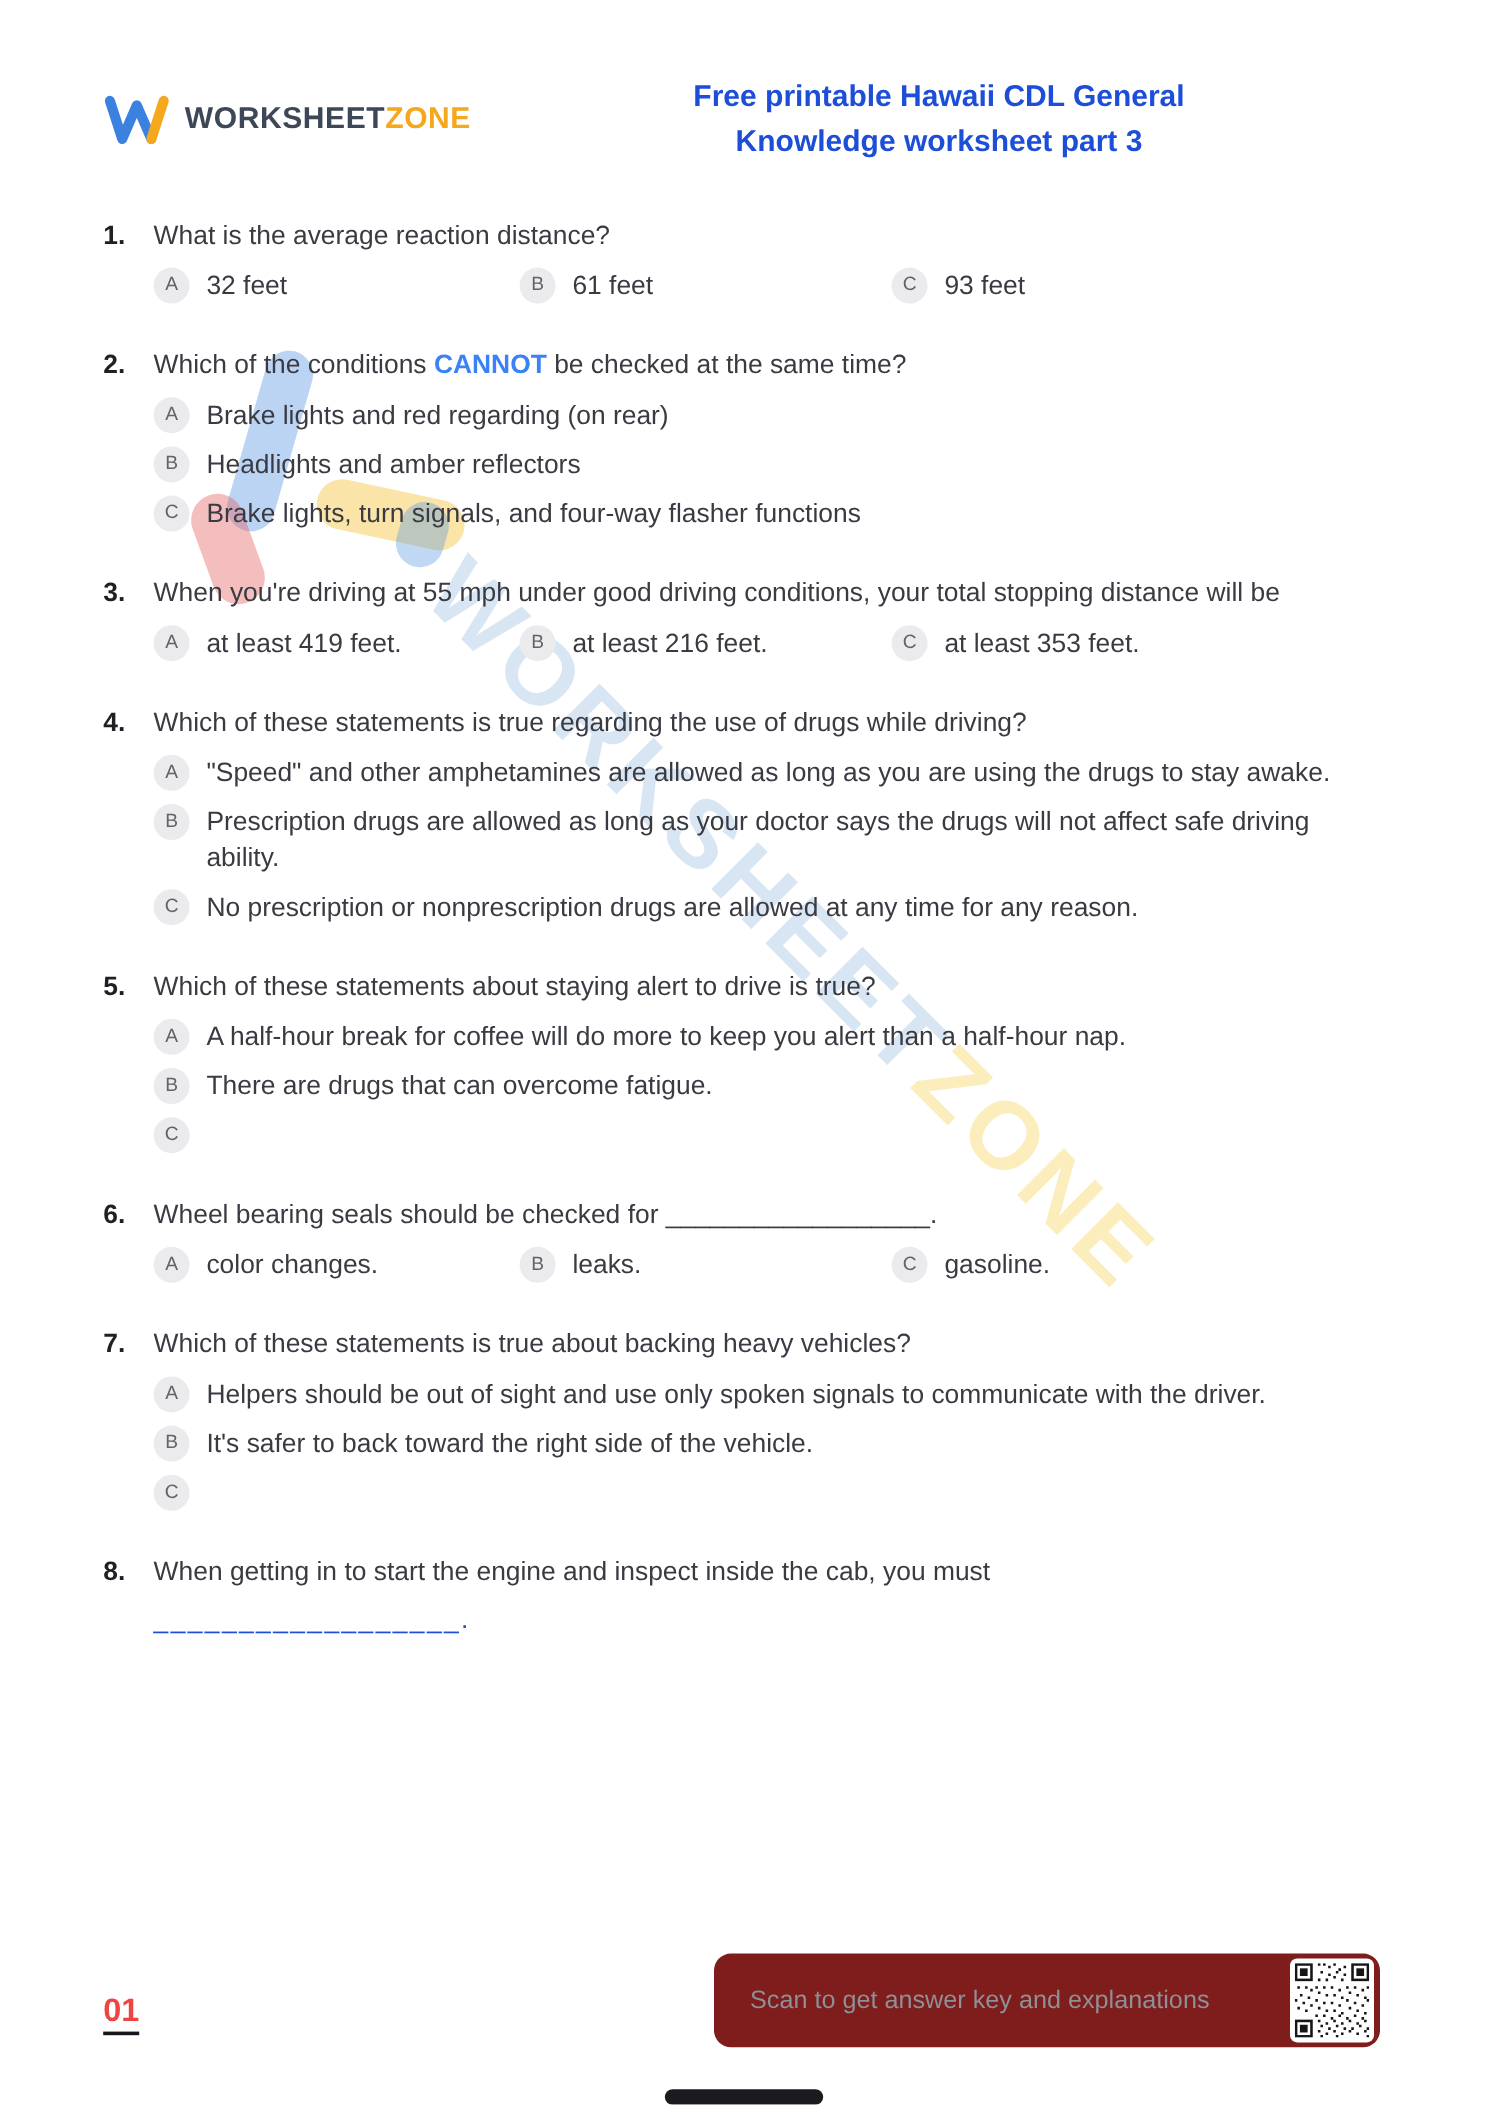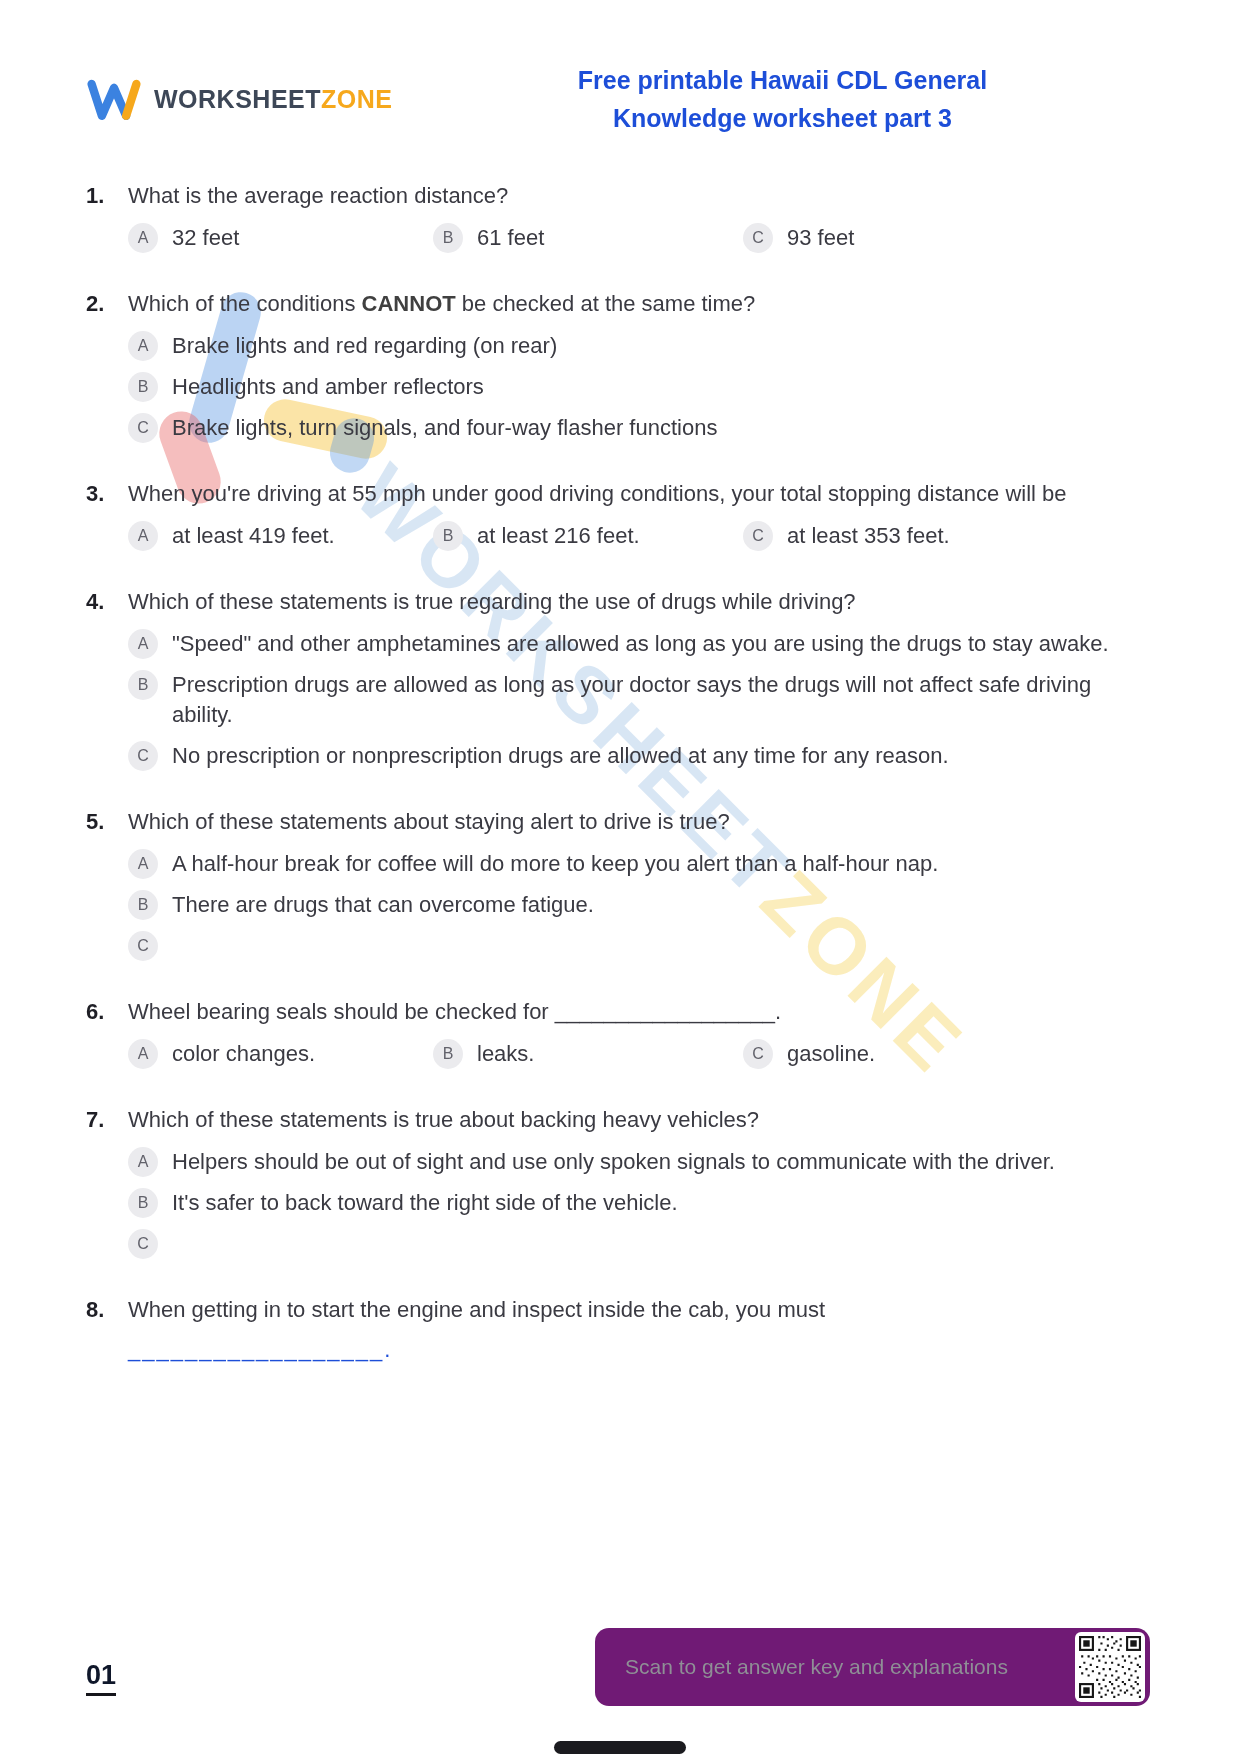--- a/index.html
+++ b/index.html
@@ -50,21 +50,21 @@
     font-size: 25px;
     font-weight: 700;
     color: #1d4ed8;
     line-height: 1.5;
   }
 
   
   .question { margin-bottom: 36px; }
   .q-head { display: flex; gap: 16px; font-size: 22px; line-height: 30px; color: #3a3a42; }
   .q-num { font-weight: 700; color: #1f1f26; flex: 0 0 26px; }
-  .q-text .bold { font-weight: 700; color: #404040; }
+  .q-text .bold { font-weight: 700; color: #3b82f6; }
   .q-blank { margin-top: 10px; padding-left: 42px; font-size: 22px; line-height: 30px; letter-spacing: 2px; color: #1d4ed8; }
 
   .options { margin-top: 12px; padding-left: 42px; }
   .opts-row { display: grid; grid-template-columns: 305px 310px auto; }
   .opts-stack .option { margin-bottom: 11px; }
   .opts-stack .option:last-child { margin-bottom: 0; }
   .option { display: flex; gap: 14px; align-items: flex-start; font-size: 22px; line-height: 30px; color: #3a3a42; }
   .badge {
     flex: 0 0 auto;
     width: 30px; height: 30px;
@@ -74,30 +74,30 @@
     font-size: 16px;
     display: flex; align-items: center; justify-content: center;
   }
   .opt-text { padding-right: 30px; }
 
   
   .page-num {
     position: absolute;
     left: 86px; bottom: 58px;
     font-size: 27px; font-weight: 700;
-    color: #0f172a;
+    color: #ef4444;
     border-bottom: 3px solid #15151b;
     padding-bottom: 2px;
     z-index: 3;
   }
   .footer-bar {
     position: absolute;
     left: 595px; right: 89px; bottom: 48px;
     height: 78px;
-    background: #701a75;
+    background: #7f1d1d;
     border-radius: 14px;
     display: flex; align-items: center; justify-content: space-between;
     padding: 0 5px 0 30px;
     color: #8f8f96;
     font-size: 21px;
     z-index: 3;
     gap: 44px;
   }
   .qr-box {
     width: 70px; height: 70px;

